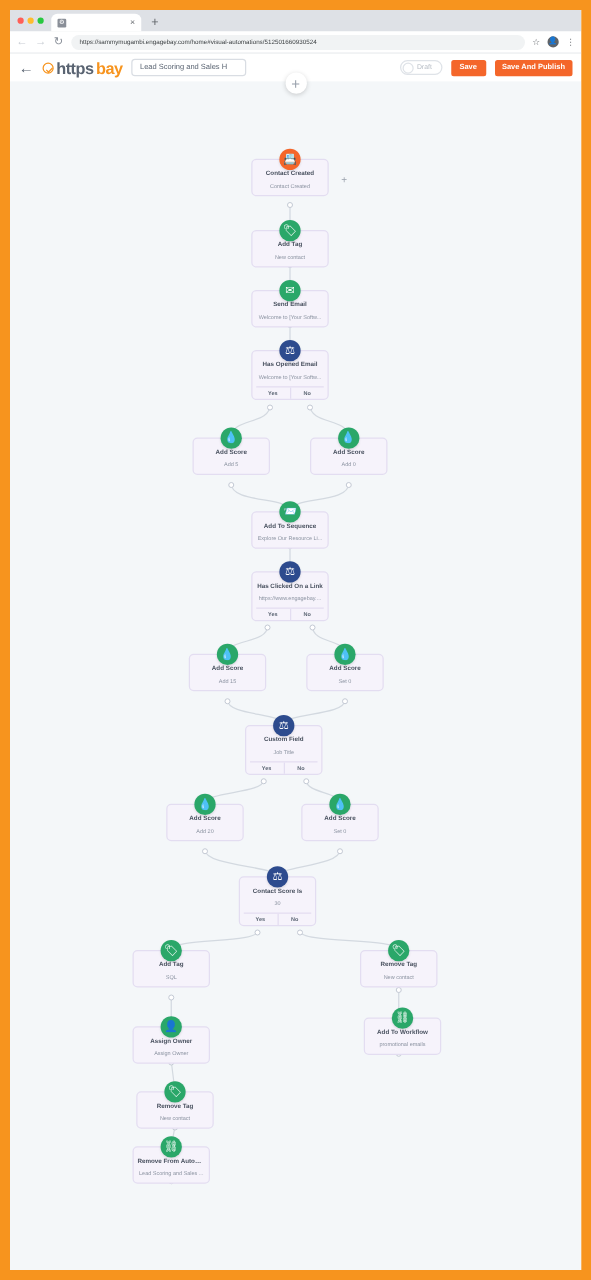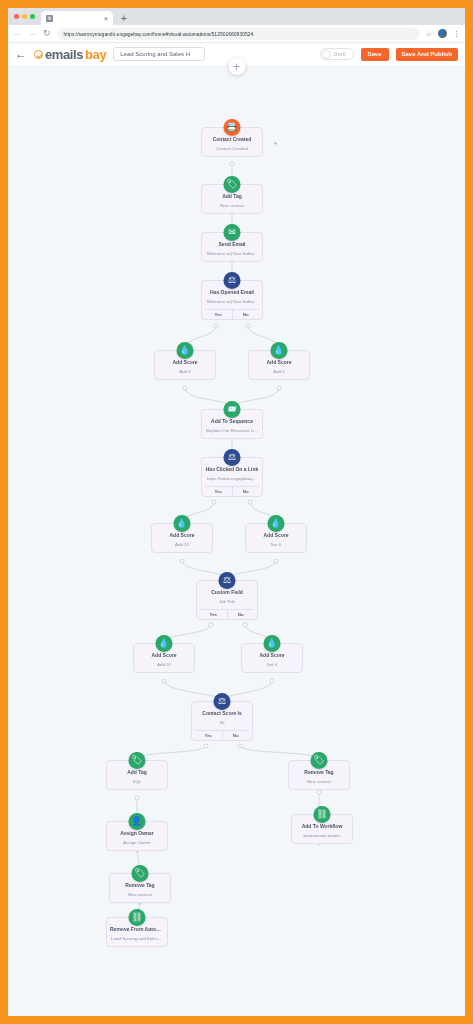--- a/index.html
+++ b/index.html
@@ -222,21 +222,21 @@
     </div>
     <span class="tb-icon">☆</span>
     <span class="avatar-ic">👤</span>
     <span class="tb-icon">⋮</span>
   </div>
 
   <div class="appbar">
     <span class="back-arrow">←</span>
     <div class="logo">
       <span class="mark"></span>
-      <span class="t1">emails</span>
+      <span class="t1">https</span>
         <span class="t2">bay</span>
     </div>
     <div class="wfname">
       <span>Lead Scoring and Sales H</span>
     </div>
     <div class="spacer"></div>
     <div class="toggle-wrap">
       <div class="toggle">
         <span class="knob"></span>
         <span class="lbl">Draft</span>

